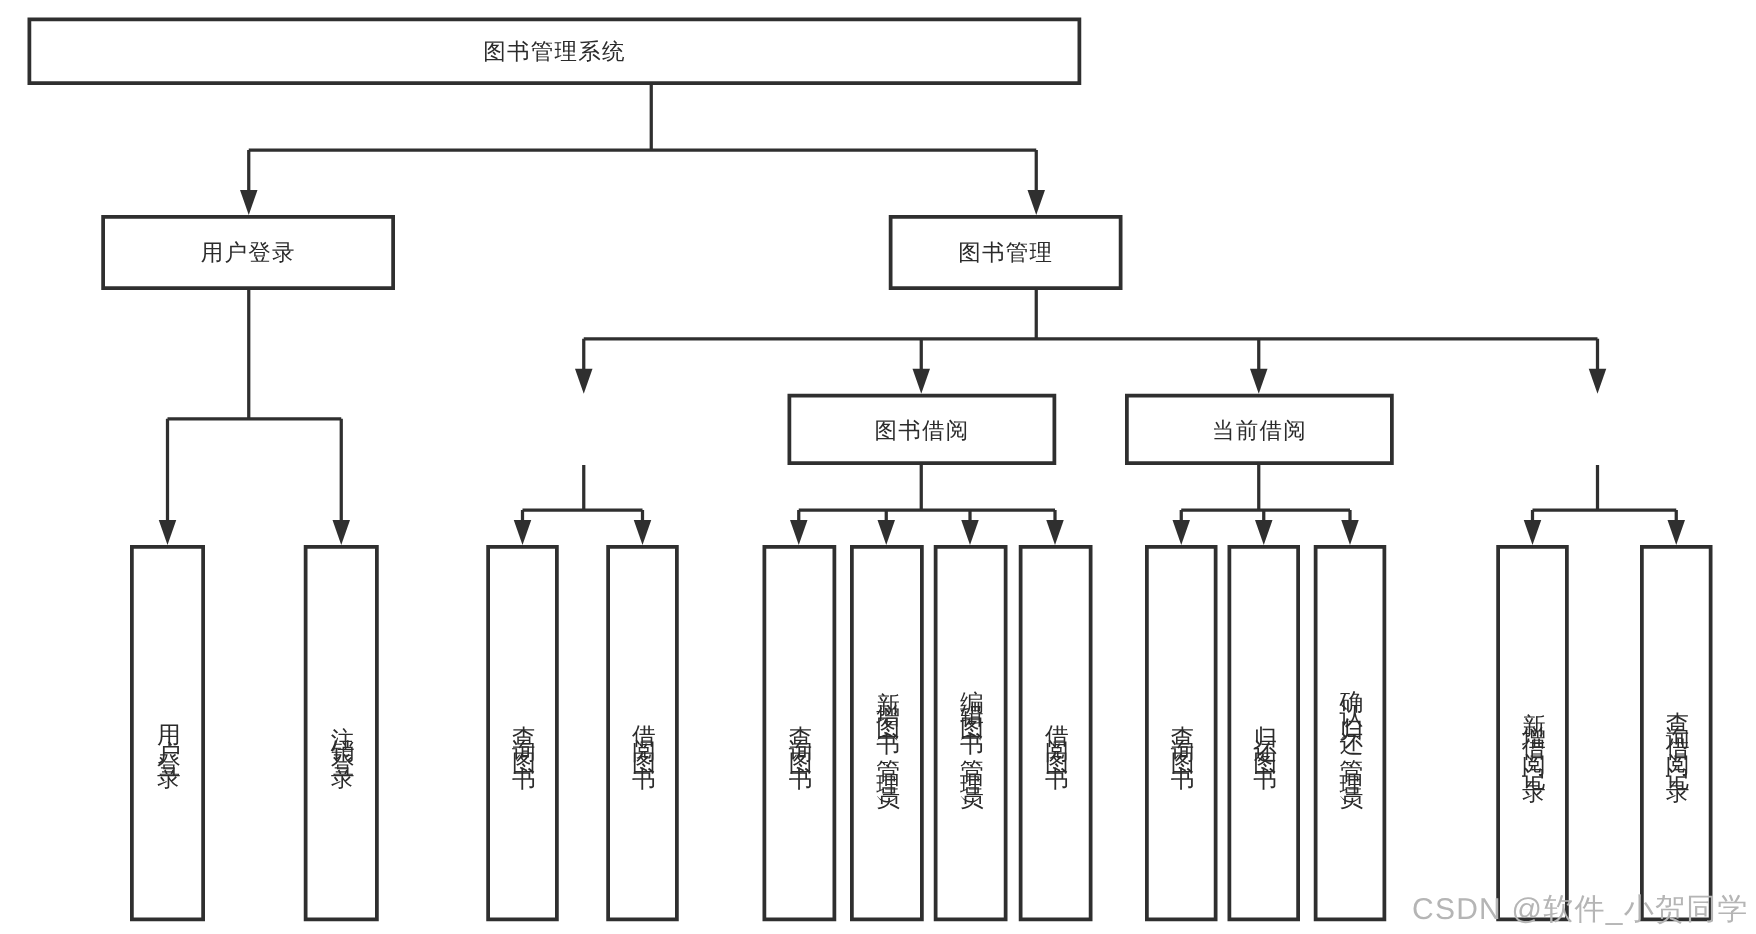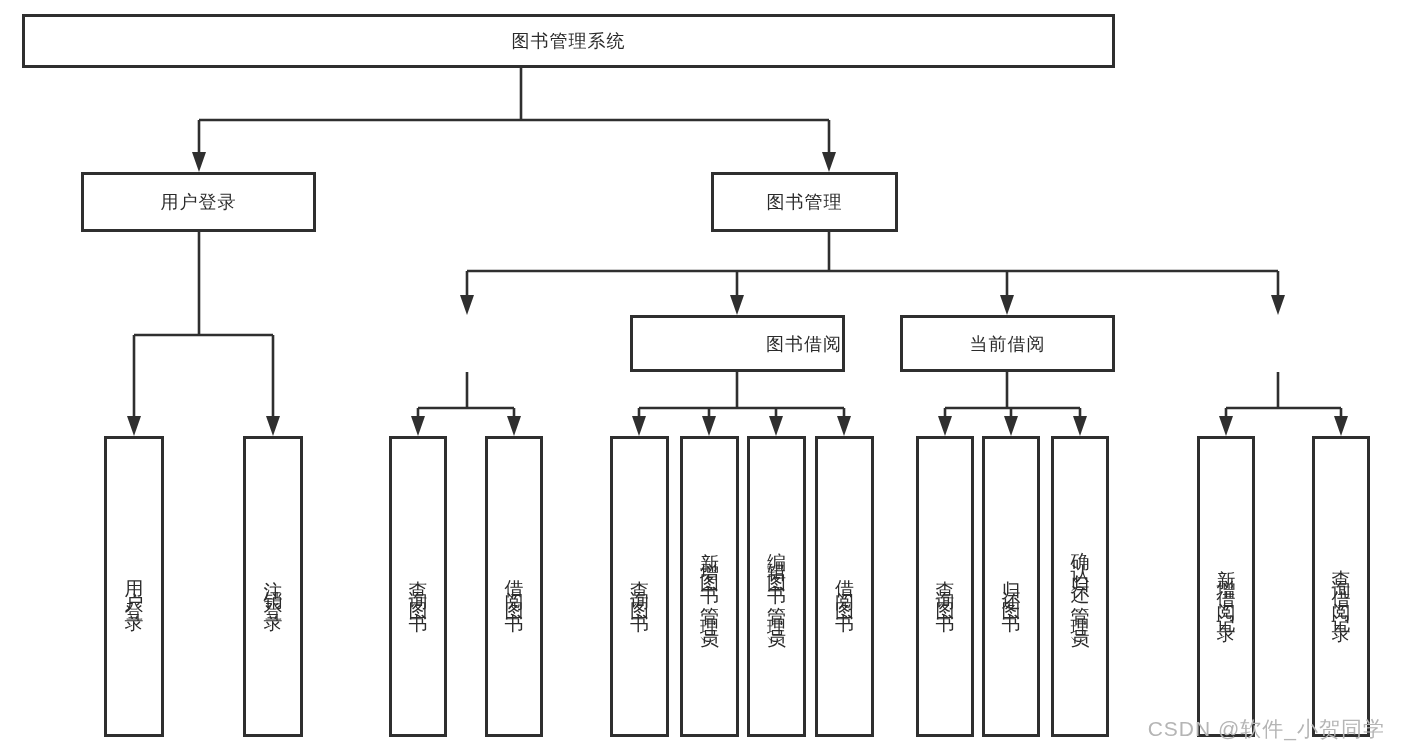--- a/index.html
+++ b/index.html
@@ -28,23 +28,23 @@
   }
   .node.h { font-size: 18px; letter-spacing: 1px; }
   .node.v span {
     writing-mode: vertical-rl;
     font-size: 19px;
     letter-spacing: 11px;
     white-space: nowrap;
   }
   .watermark {
     position: absolute;
-    right: 20px;
+    right: 6px;
     bottom: 4px;
-    font-size: 21px;
+    font-size: 24px;
     color: #b5b5b5;
     letter-spacing: 1px;
     z-index: 5;
   }
 </style>
 </head>
 <body>
 
 <div class="canvas">
 
@@ -107,32 +107,32 @@
       <polygon points="769,416 783,416 776,436"></polygon>
       <polygon points="837,416 851,416 844,436"></polygon>
       <polygon points="938,416 952,416 945,436"></polygon>
       <polygon points="1004,416 1018,416 1011,436"></polygon>
       <polygon points="1073,416 1087,416 1080,436"></polygon>
       <polygon points="1219,416 1233,416 1226,436"></polygon>
       <polygon points="1334,416 1348,416 1341,436"></polygon>
     </g>
   </svg>
 
-  <div class="node h" style="left:22px; top:14px; width:1093px; height:54px;">
+  <div class="node h" style="left:22px; top:14px; width:843px; height:54px;">
     <span>图书管理系统</span>
   </div>
 
   <div class="node h" style="left:81px; top:172px; width:235px; height:60px;">
     <span>用户登录</span>
   </div>
   <div class="node h" style="left:711px; top:172px; width:187px; height:60px;">
     <span>图书管理</span>
   </div>
 
-  <div class="node h" style="left:630px; top:315px; width:215px; height:57px;justify-content:flex-end;">
+  <div class="node h" style="left:630px; top:315px; width:215px; height:57px;">
     <span>图书借阅</span>
   </div>
   <div class="node h" style="left:900px; top:315px; width:215px; height:57px;">
     <span>当前借阅</span>
   </div>
 
   <div class="node v" style="left:104px; top:436px; width:60px; height:301px;">
     <span>用户登录</span>
   </div>
   <div class="node v" style="left:243px; top:436px; width:60px; height:301px;">

